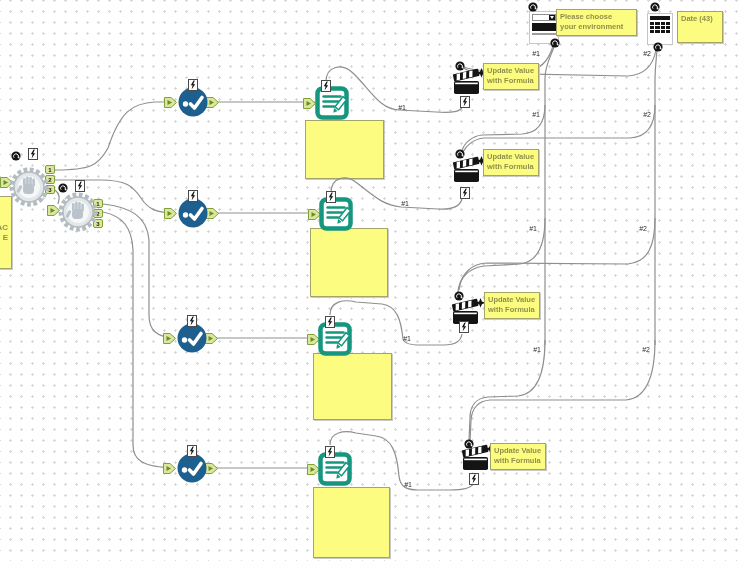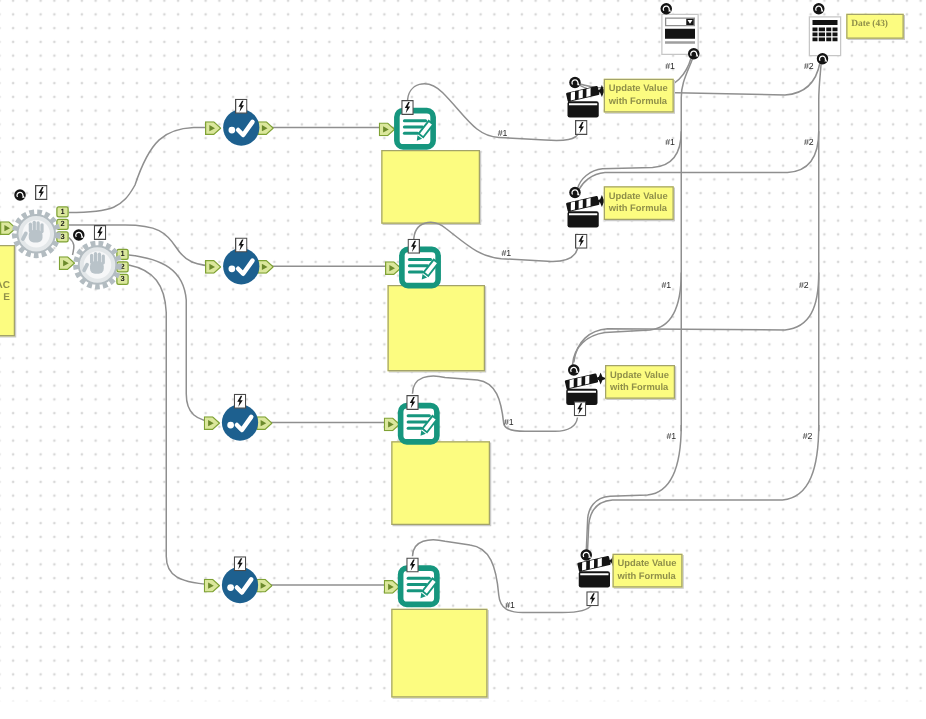--- a/index.html
+++ b/index.html
@@ -498,18 +498,19 @@
         <rect x="0.5" y="0.5" width="9" height="11" fill="#fff" stroke="#4a4a4a"></rect>
         <polygon points="5.6,1.5 2.8,6.3 4.6,6.3 3.6,10.5 7.2,5.2 5.2,5.2 6.8,1.5" fill="#141414"></polygon>
       </svg>
     </div>
     <div style="position: absolute; left: 469px; top: 473px;">
       <svg width="10" height="12" viewBox="0 0 10 12">
         <rect x="0.5" y="0.5" width="9" height="11" fill="#fff" stroke="#4a4a4a"></rect>
         <polygon points="5.6,1.5 2.8,6.3 4.6,6.3 3.6,10.5 7.2,5.2 5.2,5.2 6.8,1.5" fill="#141414"></polygon>
       </svg>
     </div>
-    <div class="note" style="position: absolute; left: 677px; top: 11px; width: 46px; height: 20px; font-family: Liberation Serif, serif;"><span>Date (43)</span></div>
+    <div class="note" style="position: absolute; left: 556px; top: 9px; width: 81px; height: 27px;"><span>Please choose</span><br><span>your environment</span></div>
+    <div class="note" style="position: absolute; left: 677px; top: 11px; width: 46px; height: 32px;"><span>Date (43)</span></div>
     <div class="note" style="position: absolute; left: 483px; top: 63px; width: 56px; height: 27px;"><span>Update Value</span><br><span>with Formula</span></div>
     <div class="note" style="position: absolute; left: 483px; top: 149px; width: 56px; height: 27px;"><span>Update Value</span><br><span>with Formula</span></div>
     <div class="note" style="position: absolute; left: 484px; top: 292px; width: 56px; height: 27px;"><span>Update Value</span><br><span>with Formula</span></div>
     <div class="note" style="position: absolute; left: 490px; top: 443px; width: 56px; height: 27px;"><span>Update Value</span><br><span>with Formula</span></div>
   </div>
 
 </body></html>

